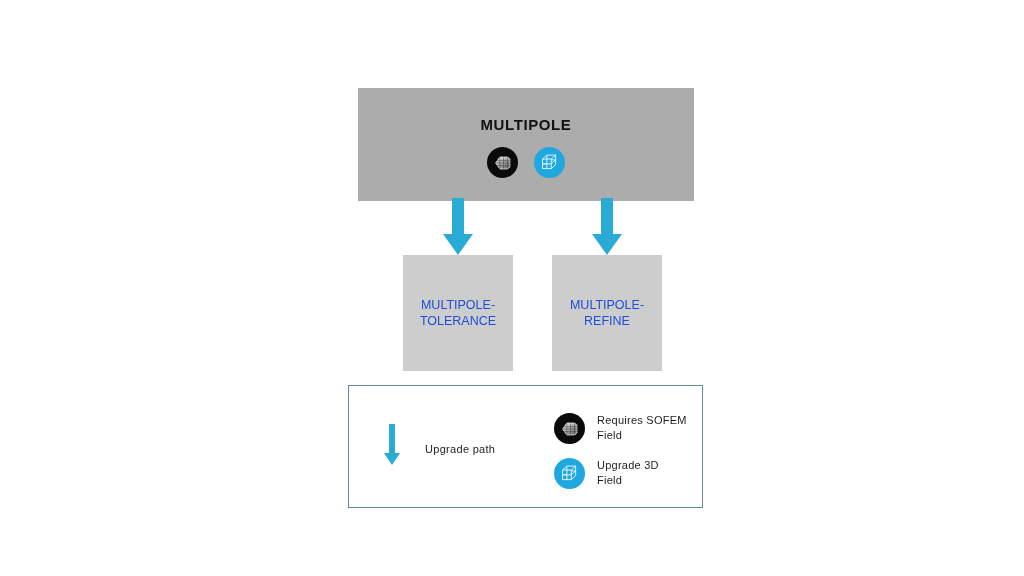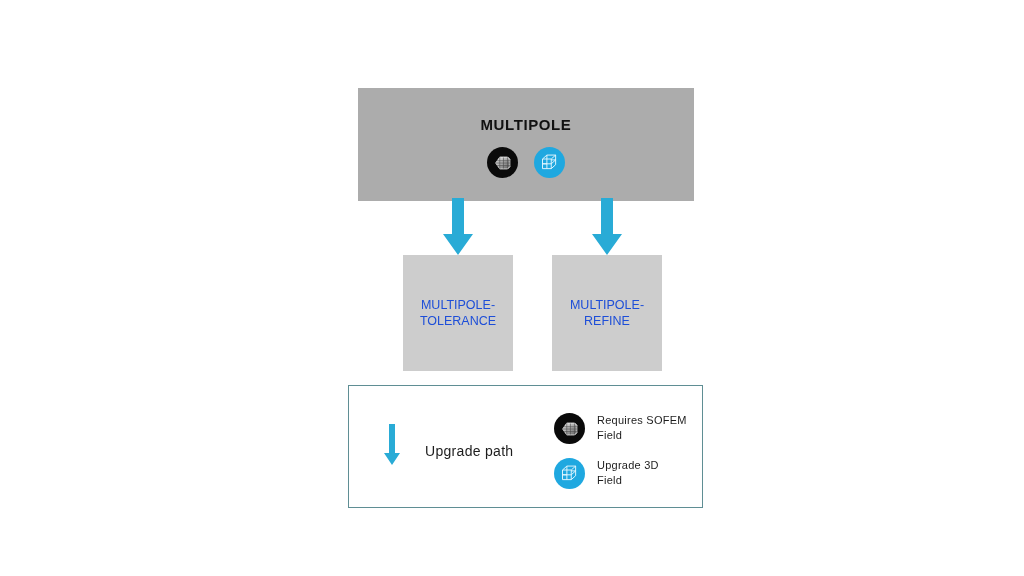--- a/index.html
+++ b/index.html
@@ -113,21 +113,21 @@
   #legend-arrow {
     position: absolute;
     left: 34px;
     top: 38px;
     color: #29ABD6;
   }
   #legend-upgrade-label {
     position: absolute;
     left: 76px;
     top: 57px;
-    font-size: 14px;
+    font-size: 11px;
     color: #1d1d1d;
     white-space: nowrap;
     letter-spacing: 0.3px;
   }
   .legend-entry {
     position: absolute;
     display: flex;
     align-items: flex-start;
     gap: 12px;
   }

